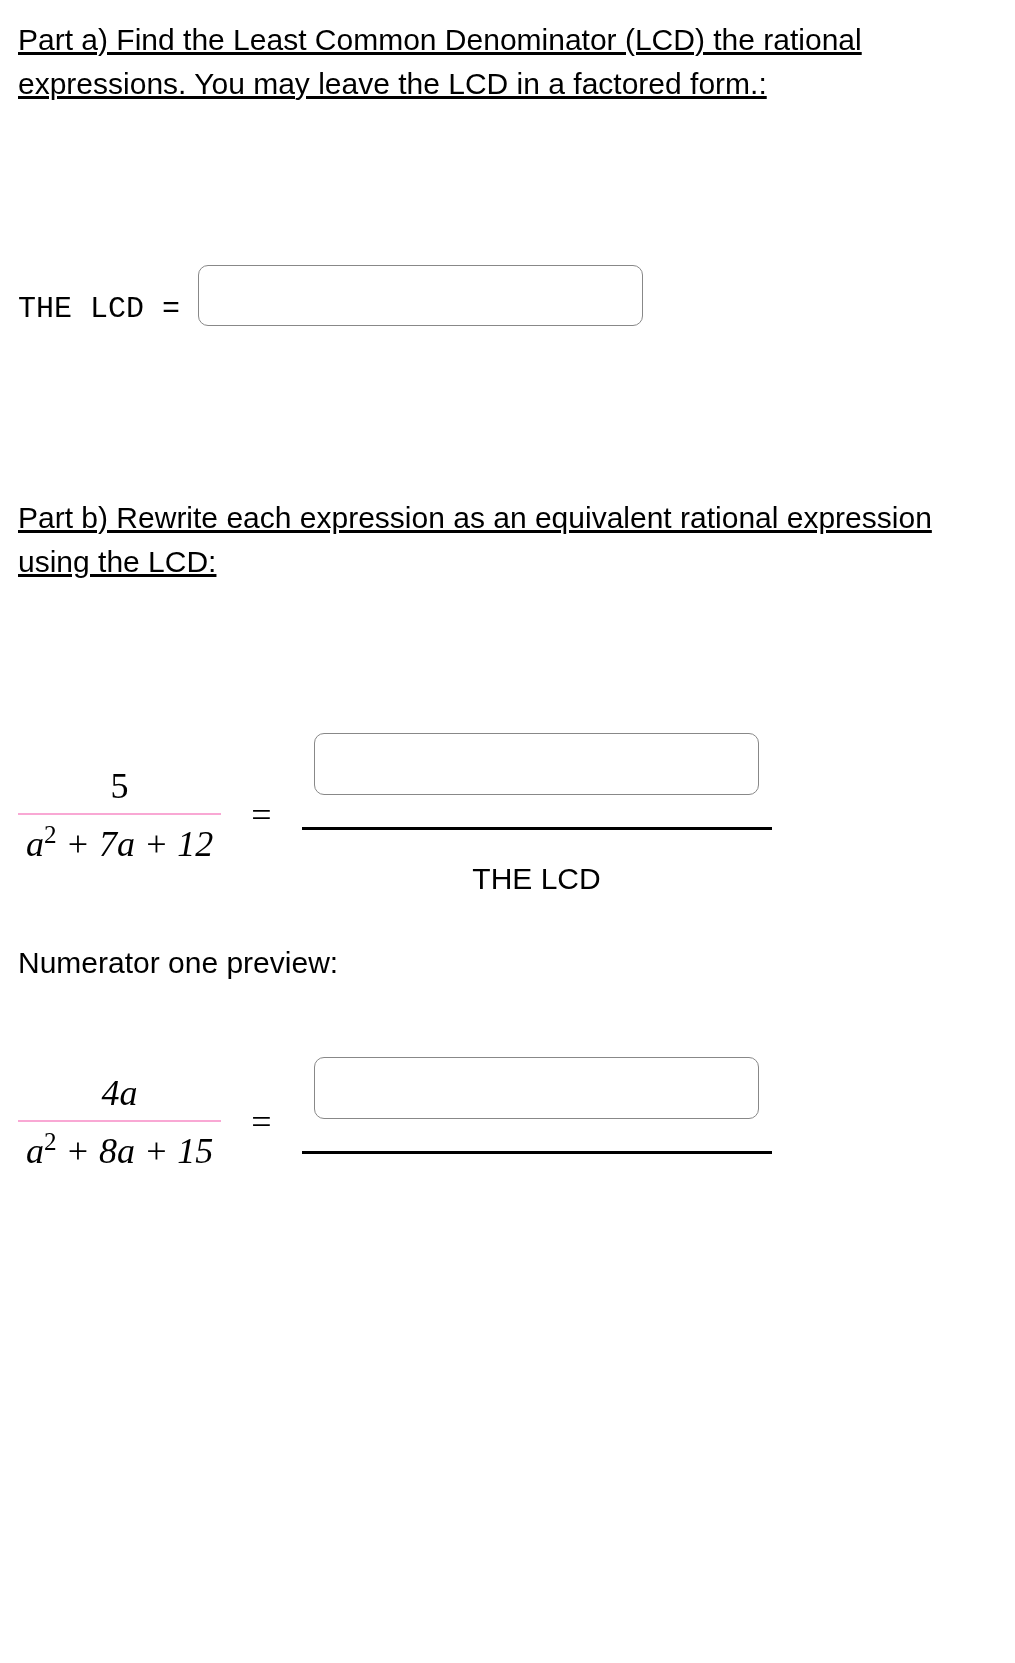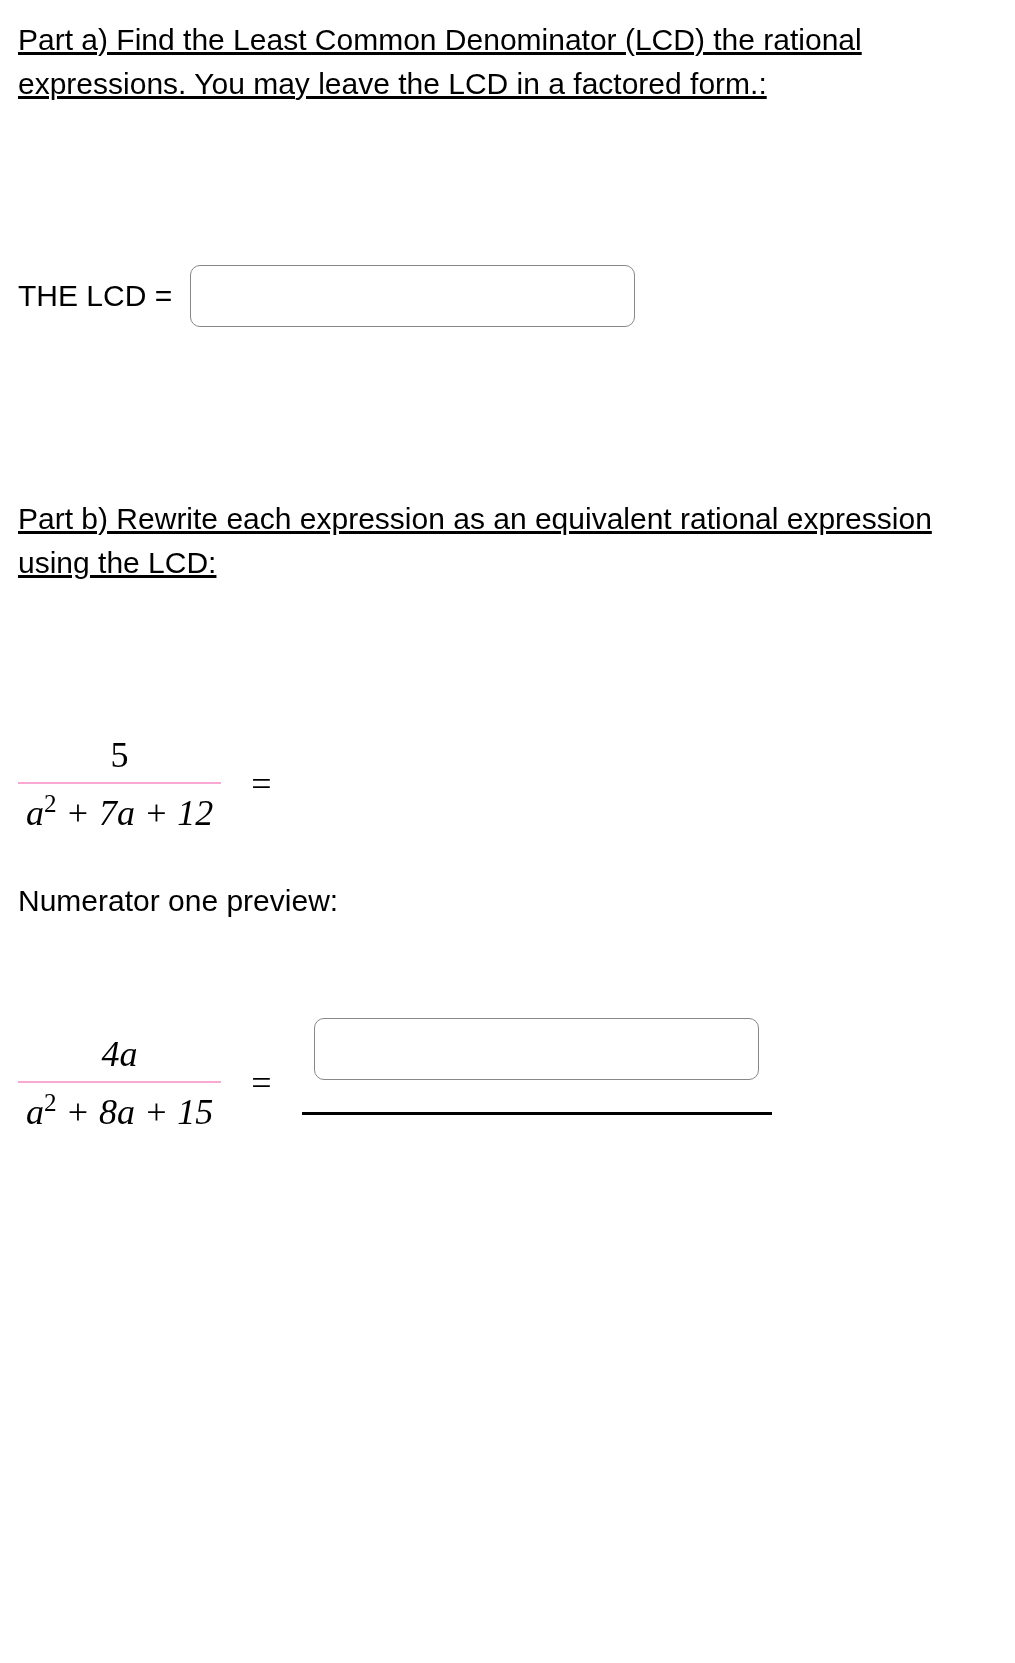--- a/index.html
+++ b/index.html
@@ -12,23 +12,24 @@
       width: 1015px;
       overflow: hidden;
     }
     .prompt {
       line-height: 1.45;
       margin-bottom: 0;
       text-decoration: underline;
     }
     .lcd-row {
       display: flex;
-      align-items: center;
+      align-items: flex-end;
       margin-top: 160px;
       margin-bottom: 170px;
+      font-family: Liberation Mono, monospace;
     }
     .lcd-label {
       margin-right: 18px;
       white-space: nowrap;
     }
     input.text-answer {
       font-size: 28px;
       font-family: inherit;
       border: 1.5px solid #888;
       border-radius: 10px;
@@ -88,21 +89,21 @@
     }
     .rhs-frac .den-label {
       font-family: Verdana, Geneva, sans-serif;
       font-size: 30px;
       text-align: center;
     }
     .preview-label {
       margin-top: 30px;
       margin-bottom: 8px;
     }
-    .eq-row.second { margin-top: 100px; }
+    .eq-row.second { margin-top: 77px; }
   </style>
 </head>
 <body>
 
 <p class="prompt">Part a) Find the Least Common Denominator (LCD) the rational expressions. You may leave the LCD in a factored form.:</p>
 
 <div class="lcd-row">
   <span class="lcd-label">THE LCD =</span>
   <input type="text" class="text-answer" style="">
 </div>
@@ -110,20 +111,25 @@
 <p class="prompt">Part b) Rewrite each expression as an equivalent rational expression using the LCD:</p>
 
 <div class="eq-row">
   <span class="fraction">
     <span class="num">5</span>
     <span class="den">
       <span class="mathit">a</span><span class="sup">2</span><span class="mathit"> + 7a + 12</span>
     </span>
   </span>
   <span class="equals">=</span>
+  <span class="rhs-frac">
+    <input type="text" class="text-answer" style="">
+    <span class="hline"></span>
+    <span class="den-label">THE LCD</span>
+  </span>
 </div>
 
 <p class="preview-label">Numerator one preview:</p>
 
 <div class="eq-row second">
   <span class="fraction">
     <span class="num mathit">4a</span>
     <span class="den">
       <span class="mathit">a</span><span class="sup">2</span><span class="mathit"> + 8a + 15</span>
     </span>

